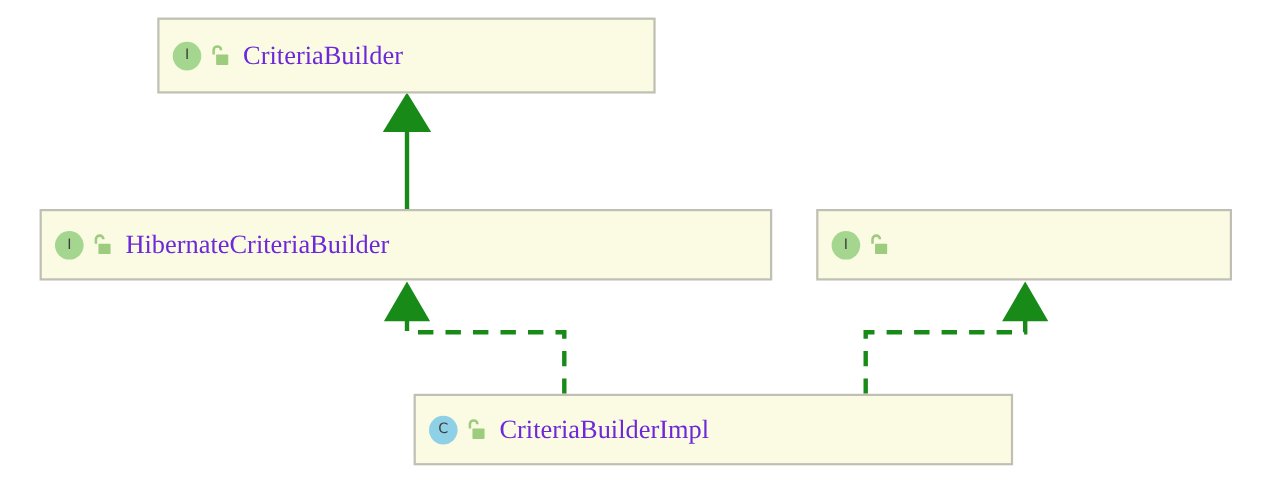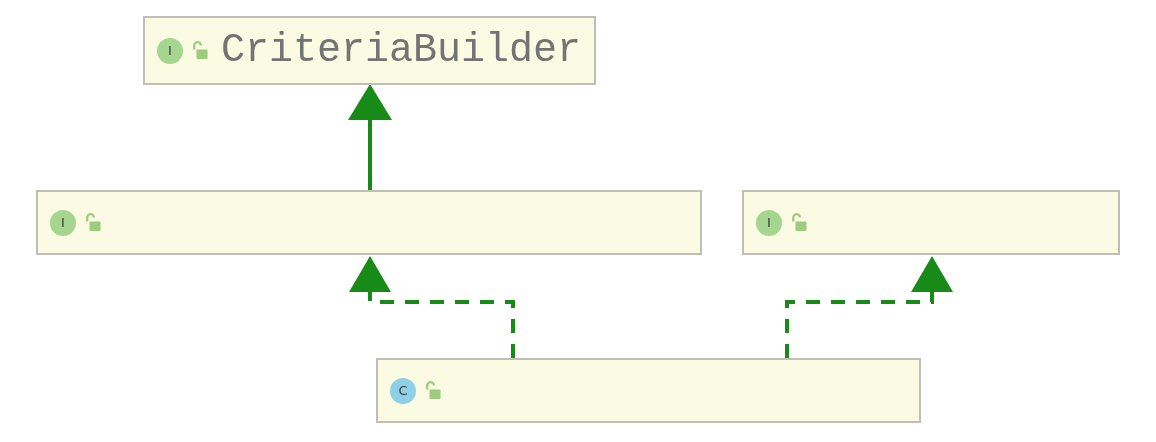--- a/index.html
+++ b/index.html
@@ -63,24 +63,24 @@
   }
   .lock-icon {
     width: 20px;
     height: 24px;
     margin-left: 6px;
     flex: 0 0 auto;
     display: block;
   }
   .node-label {
     margin-left: 12px;
-    font-family: Liberation Mono, monospace;
-    font-size: 40px;
+    font-family: Liberation Serif, serif;
+    font-size: 24px;
     line-height: 1;
-    color: #737373;
+    color: #6d28d9;
     white-space: nowrap;
     letter-spacing: 0px;
   }
 </style>
 </head>
 <body>
 
 <div id="canvas">
 
   <svg id="edge-layer" width="1156" height="442" viewBox="0 0 1156 442" xmlns="http://www.w3.org/2000/svg">
@@ -113,35 +113,37 @@
   </div>
 
   <div class="node" style="left:36px; top:190px; width:666px; height:65px;">
     <span class="node-icons">
       <span class="type-icon interface">I</span>
       <svg class="lock-icon" viewBox="0 0 20 24" xmlns="http://www.w3.org/2000/svg">
         <path d="M5.2 10.5 V6.6 a3.4 3.4 0 0 1 6.8 0" fill="none" stroke="#9dcc7e" stroke-width="2.3"></path>
         <rect x="7.5" y="10.5" width="11" height="9.5" rx="0.8" fill="#9dcc7e"></rect>
       </svg>
     </span>
+    <span class="node-label">HibernateCriteriaBuilder</span>
   </div>
 
   <div class="node" style="left:742px; top:190px; width:378px; height:65px;">
     <span class="node-icons">
       <span class="type-icon interface">I</span>
       <svg class="lock-icon" viewBox="0 0 20 24" xmlns="http://www.w3.org/2000/svg">
         <path d="M5.2 10.5 V6.6 a3.4 3.4 0 0 1 6.8 0" fill="none" stroke="#9dcc7e" stroke-width="2.3"></path>
         <rect x="7.5" y="10.5" width="11" height="9.5" rx="0.8" fill="#9dcc7e"></rect>
       </svg>
     </span>
   </div>
 
   <div class="node" style="left:376px; top:358px; width:545px; height:65px;">
     <span class="node-icons">
       <span class="type-icon class">C</span>
       <svg class="lock-icon" viewBox="0 0 20 24" xmlns="http://www.w3.org/2000/svg">
         <path d="M5.2 10.5 V6.6 a3.4 3.4 0 0 1 6.8 0" fill="none" stroke="#9dcc7e" stroke-width="2.3"></path>
         <rect x="7.5" y="10.5" width="11" height="9.5" rx="0.8" fill="#9dcc7e"></rect>
       </svg>
     </span>
+    <span class="node-label">CriteriaBuilderImpl</span>
   </div>
 
 </div>
 
 </body></html>

